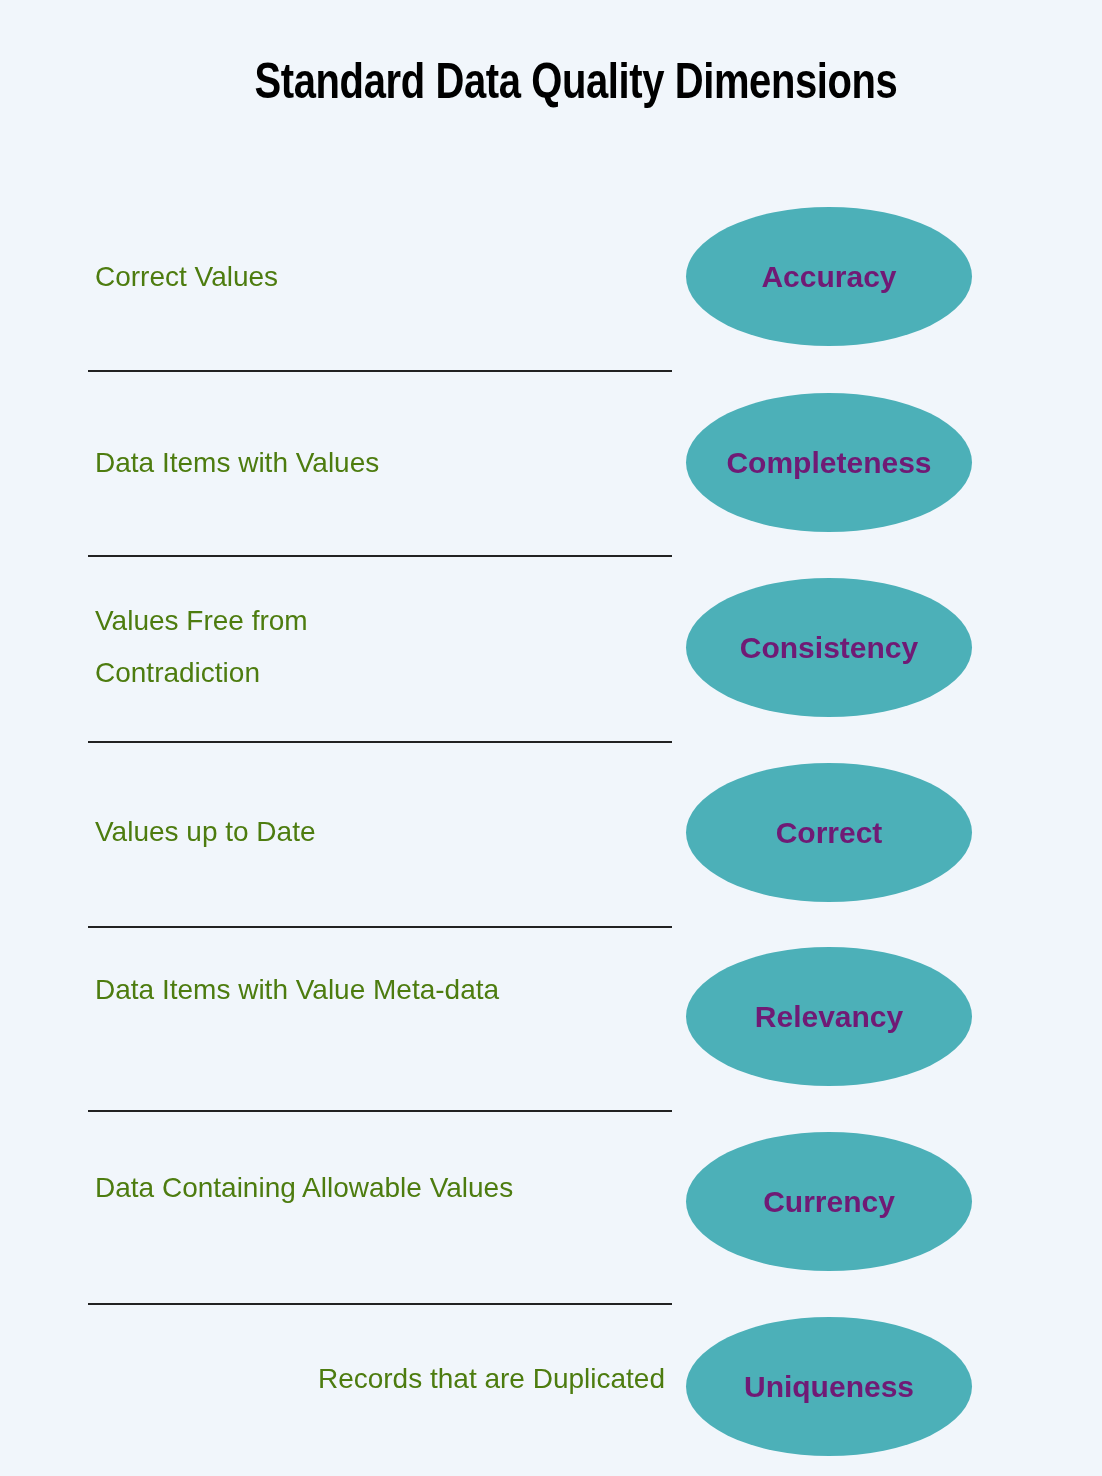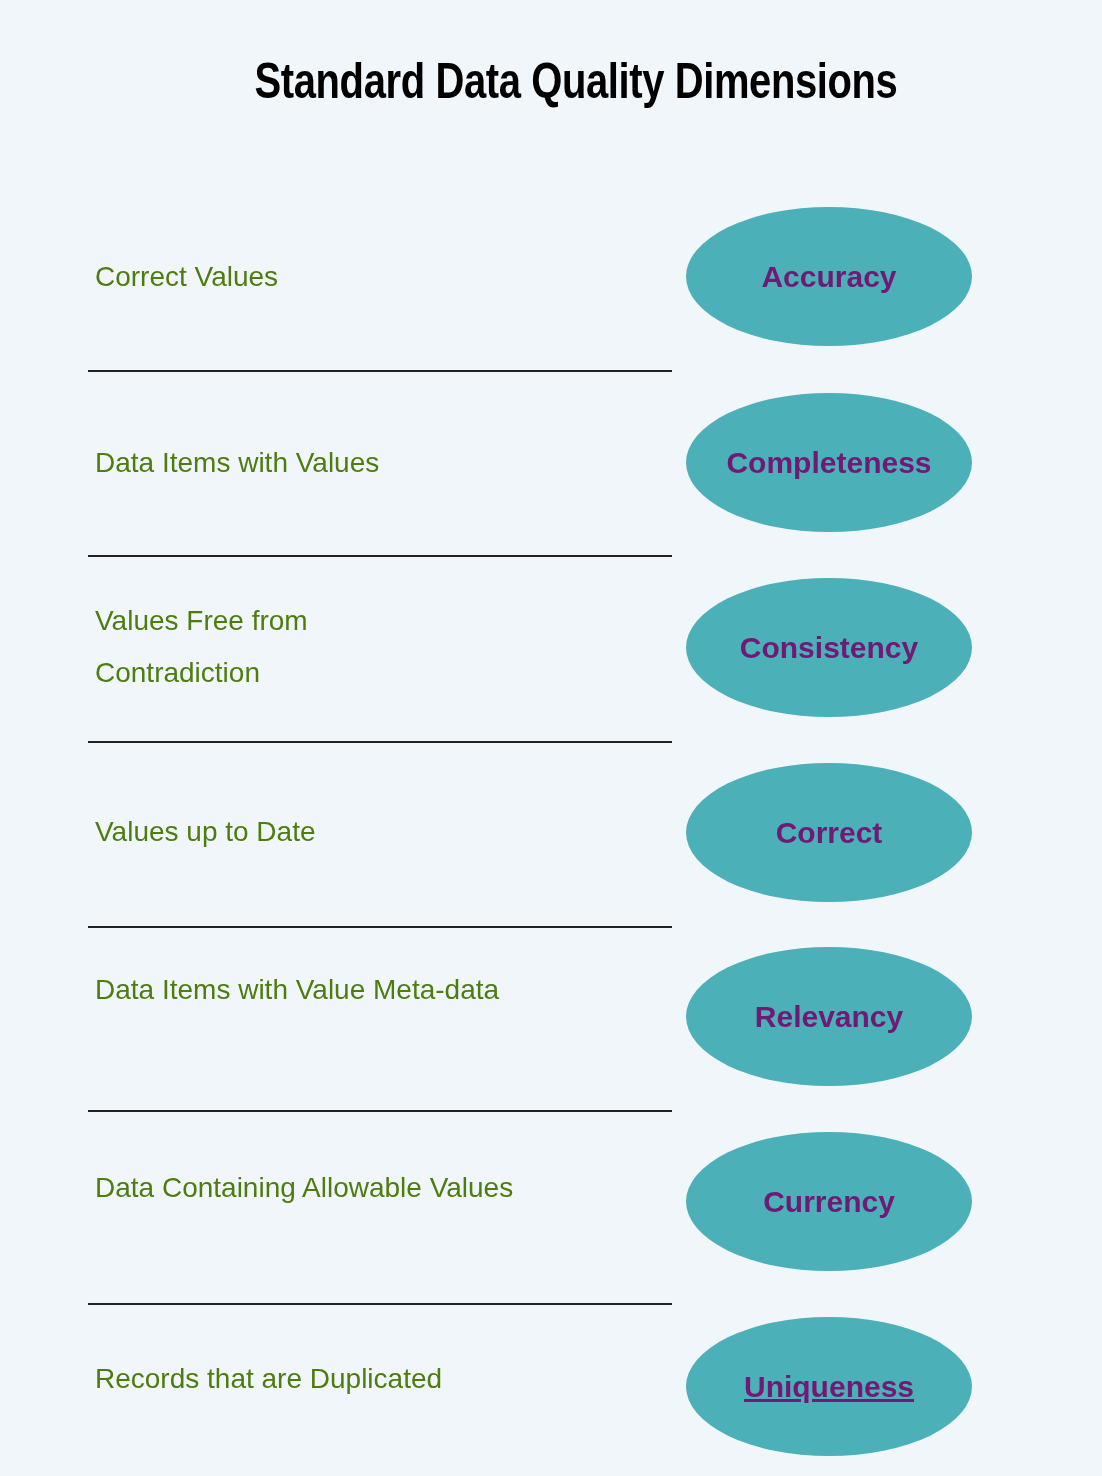--- a/index.html
+++ b/index.html
@@ -65,16 +65,16 @@
   <span>Relevancy</span>
 </div>
 <div class="divider" style="top:1110px;"></div>
 
 <div class="label" style="top:1162px; width:500px;">Data Containing Allowable Values</div>
 <div class="ellipse" style="top:1132px;">
   <span>Currency</span>
 </div>
 <div class="divider" style="top:1303px;"></div>
 
-<div class="label" style="top:1353px;">Records that are Duplicated</div>
-<div class="ellipse" style="top:1317px;text-decoration:underline;">
+<div class="label" style="top:1353px;text-align:right;">Records that are Duplicated</div>
+<div class="ellipse" style="top:1317px;">
   <span>Uniqueness</span>
 </div>
 
 </body></html>

